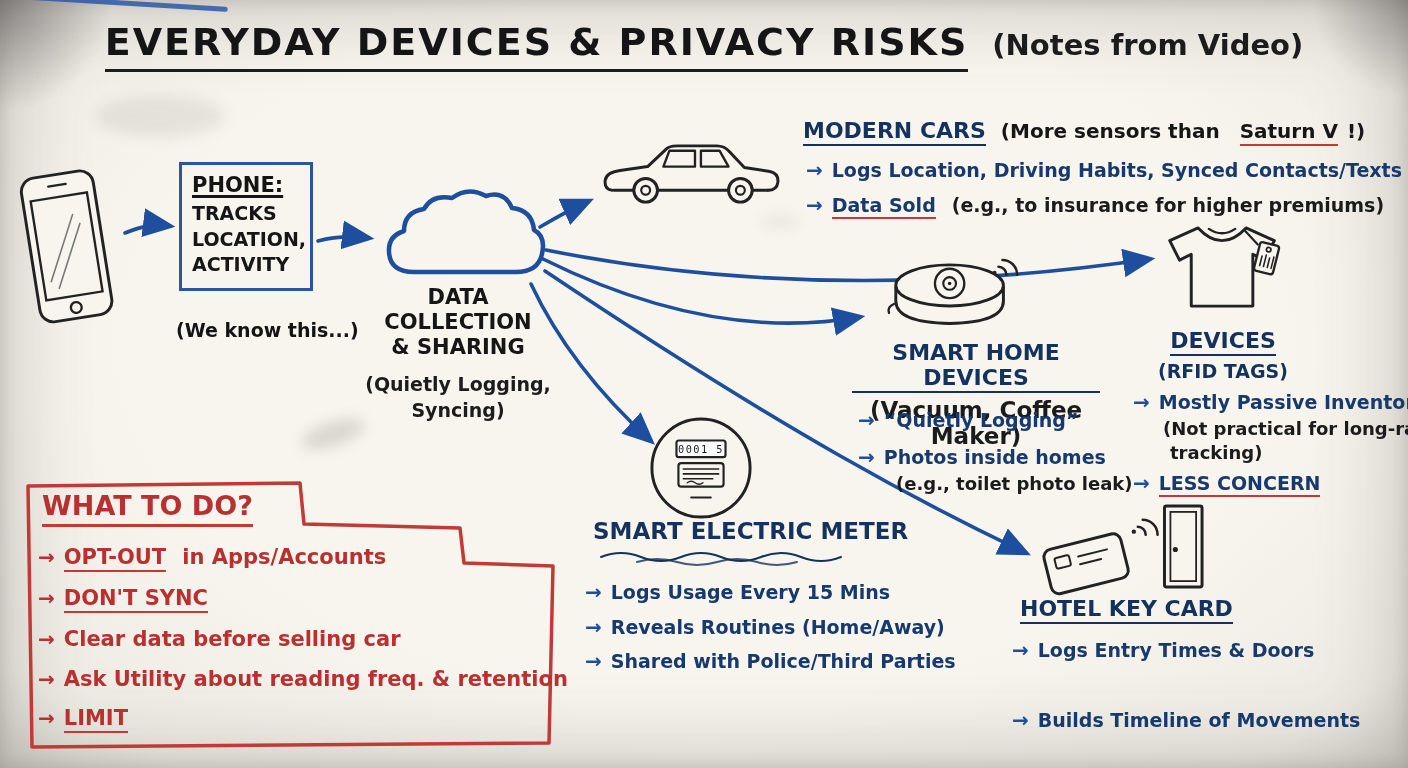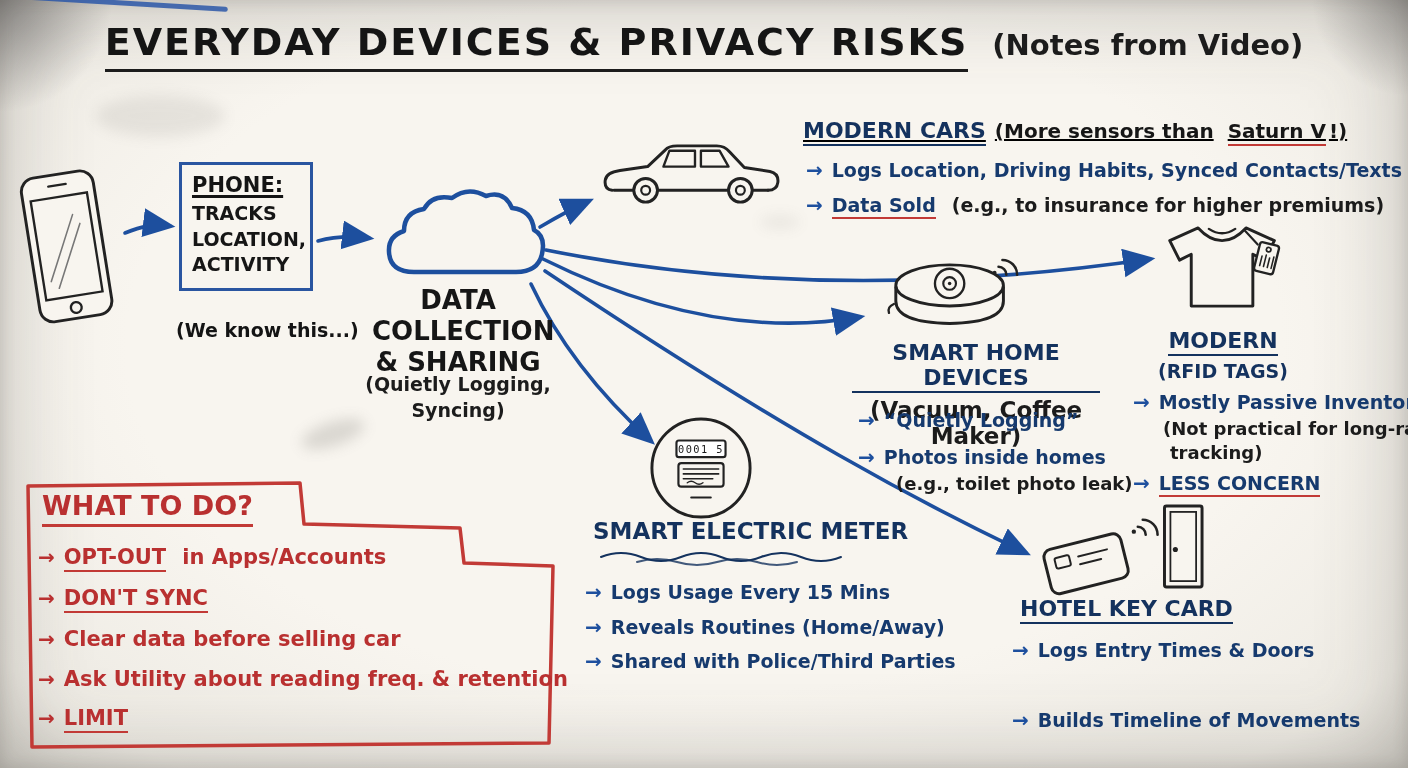--- a/index.html
+++ b/index.html
@@ -27,38 +27,38 @@
   .title-main { font-size:38px; font-weight:bold; letter-spacing:2px; color:#151515; border-bottom:3.5px solid #1c1c1c; padding-bottom:5px; }
   .title-suffix { font-size:29px; font-weight:600; color:#1c1c1c; }
 
   
   .phone-box { left:179px; top:162px; width:134px; border:3px solid #2a55a0; padding:8px 10px 10px; z-index:3; background:rgba(248,245,239,.4); }
   .phone-heading { font-size:21px; font-weight:bold; color:#141414; text-decoration:underline; text-decoration-thickness:2.5px; text-underline-offset:3px; margin-bottom:4px; }
   .phone-line { font-size:19px; font-weight:bold; color:#161616; line-height:1.35; }
   .phone-note { left:176px; top:319px; font-size:19px; font-weight:600; color:#141414; z-index:3; }
 
   
-  .cloud-label { left:372px; top:285px; width:172px; text-align:center; font-size:26px; font-weight:bold; color:#161616; line-height:1.2; z-index:3; }
+  .cloud-label { left:372px; top:285px; width:172px; text-align:center; font-size:21px; font-weight:bold; color:#161616; line-height:1.2; z-index:3; }
   .cloud-sub { left:360px; top:372px; width:196px; text-align:center; font-size:19px; font-weight:600; color:#1c1c1c; line-height:1.35; z-index:3; }
 
   
   .sec-heading { font-size:22px; font-weight:bold; color:#14325e; border-bottom:2.5px solid #14325e; padding-bottom:1px; display:inline-block; }
   .sec-sub { font-size:23px; font-weight:700; color:#1b1b1b; }
 
   
   .bullet { position:absolute; display:flex; align-items:baseline; gap:9px; font-size:19px; font-weight:600; color:#163a6e; z-index:3; white-space:nowrap; }
   .bullet-arrow { font-weight:bold; color:#1d4f9e; font-size:20px; }
   .bullet-arrow::before { content:"\2192"; }
   .red .bullet-arrow { color:#b93030; }
   .red { color:#b93030; }
   .seg-em { margin-right:7px; }
   .u-red { border-bottom:2.5px solid #c23a36; padding-bottom:1px; }
   .indent-note { position:absolute; font-size:18px; font-weight:600; color:#1b1b1b; z-index:3; white-space:nowrap; }
 
-  .cars-row { left:803px; top:118px; display:flex; align-items:baseline; gap:9px; z-index:3; white-space:nowrap;text-decoration:underline; }
+  .cars-row { left:803px; top:118px; display:flex; align-items:baseline; gap:15px; z-index:3; white-space:nowrap; }
   .cars-sub { font-size:20px; font-weight:600; color:#161616; }
 
   .center-wrap { text-align:center; z-index:3; position:absolute; }
 
   
   .wtd-heading { left:42px; top:490px; font-size:27px; font-weight:bold; color:#b93030; border-bottom:3px solid #c23a36; padding-bottom:3px; z-index:3; }
   .wtd-bullet { font-size:21px; }
 
   
   .smudge { position:absolute; border-radius:50%; filter:blur(7px); background:#6f6c66; z-index:0; }
@@ -200,21 +200,21 @@
         <path d="M89,13 L102,27" stroke-width="2.2"></path>
       </g>
       <g transform="rotate(14 111 41)" fill="none" stroke="#222" stroke-linecap="round">
         <rect x="101" y="26" width="20" height="30" rx="3" stroke-width="2.4" fill="#f8f5ef"></rect>
         <circle cx="111" cy="32" r="2.3" stroke-width="1.8"></circle>
         <path d="M106,40 V50 M110,38 V50 M114,40 V50 M118,38 V50" stroke-width="1.6"></path>
       </g>
     </svg>
   </div>
   <div class="center-wrap" style="left:1148px; top:328px; width:150px;">
-    <span class="sec-heading">MODERN</span>
+    <span class="sec-heading">DEVICES</span>
     <div style="font-size:19px; font-weight:bold; color:#14325e; margin-top:4px;">(RFID TAGS)</div>
   </div>
   <div class="bullet" style="left:1133px; top:390px;">
     <span class="bullet-arrow"></span>
     <span>Mostly Passive Inventory</span>
   </div>
   <div class="indent-note" style="left:1163px; top:418px;">(Not practical for long-range</div>
   <div class="indent-note" style="left:1170px; top:442px;">tracking)</div>
   <div class="bullet" style="left:1133px; top:471px;">
     <span class="bullet-arrow"></span>

